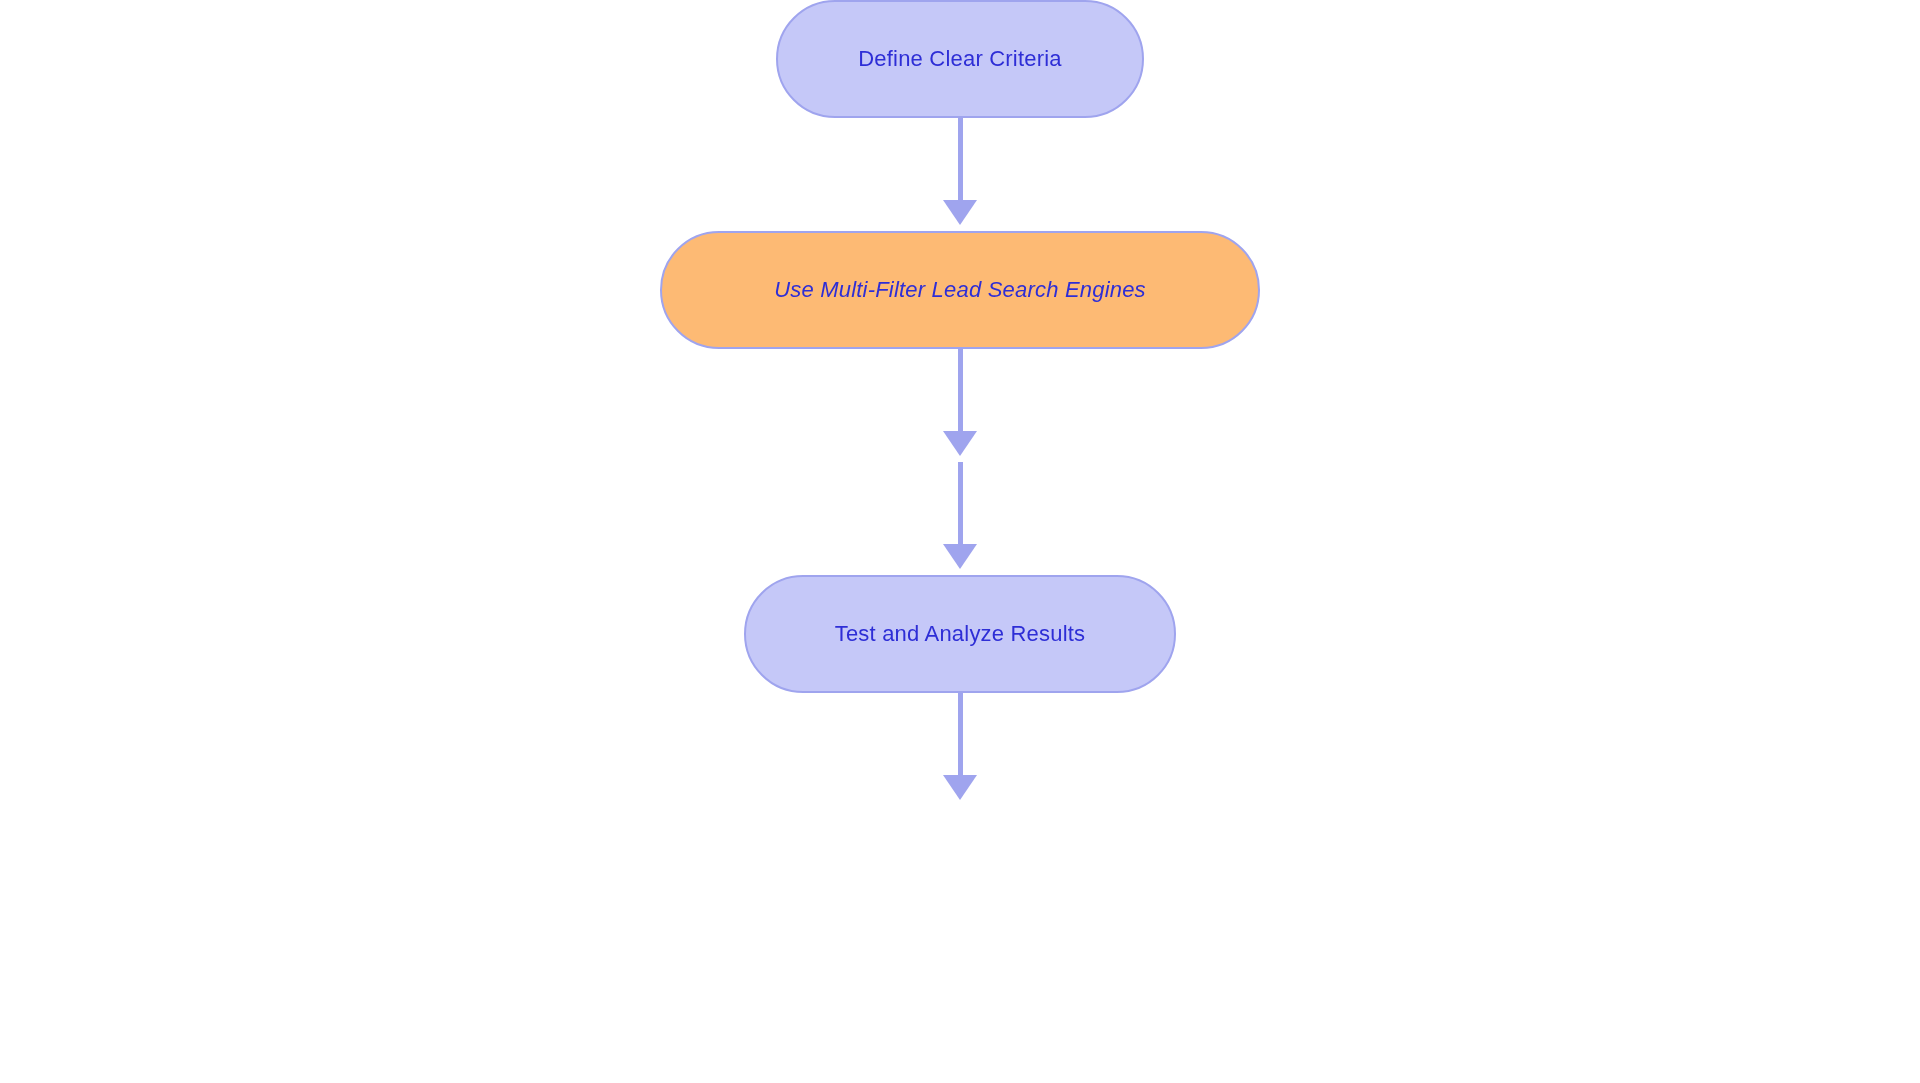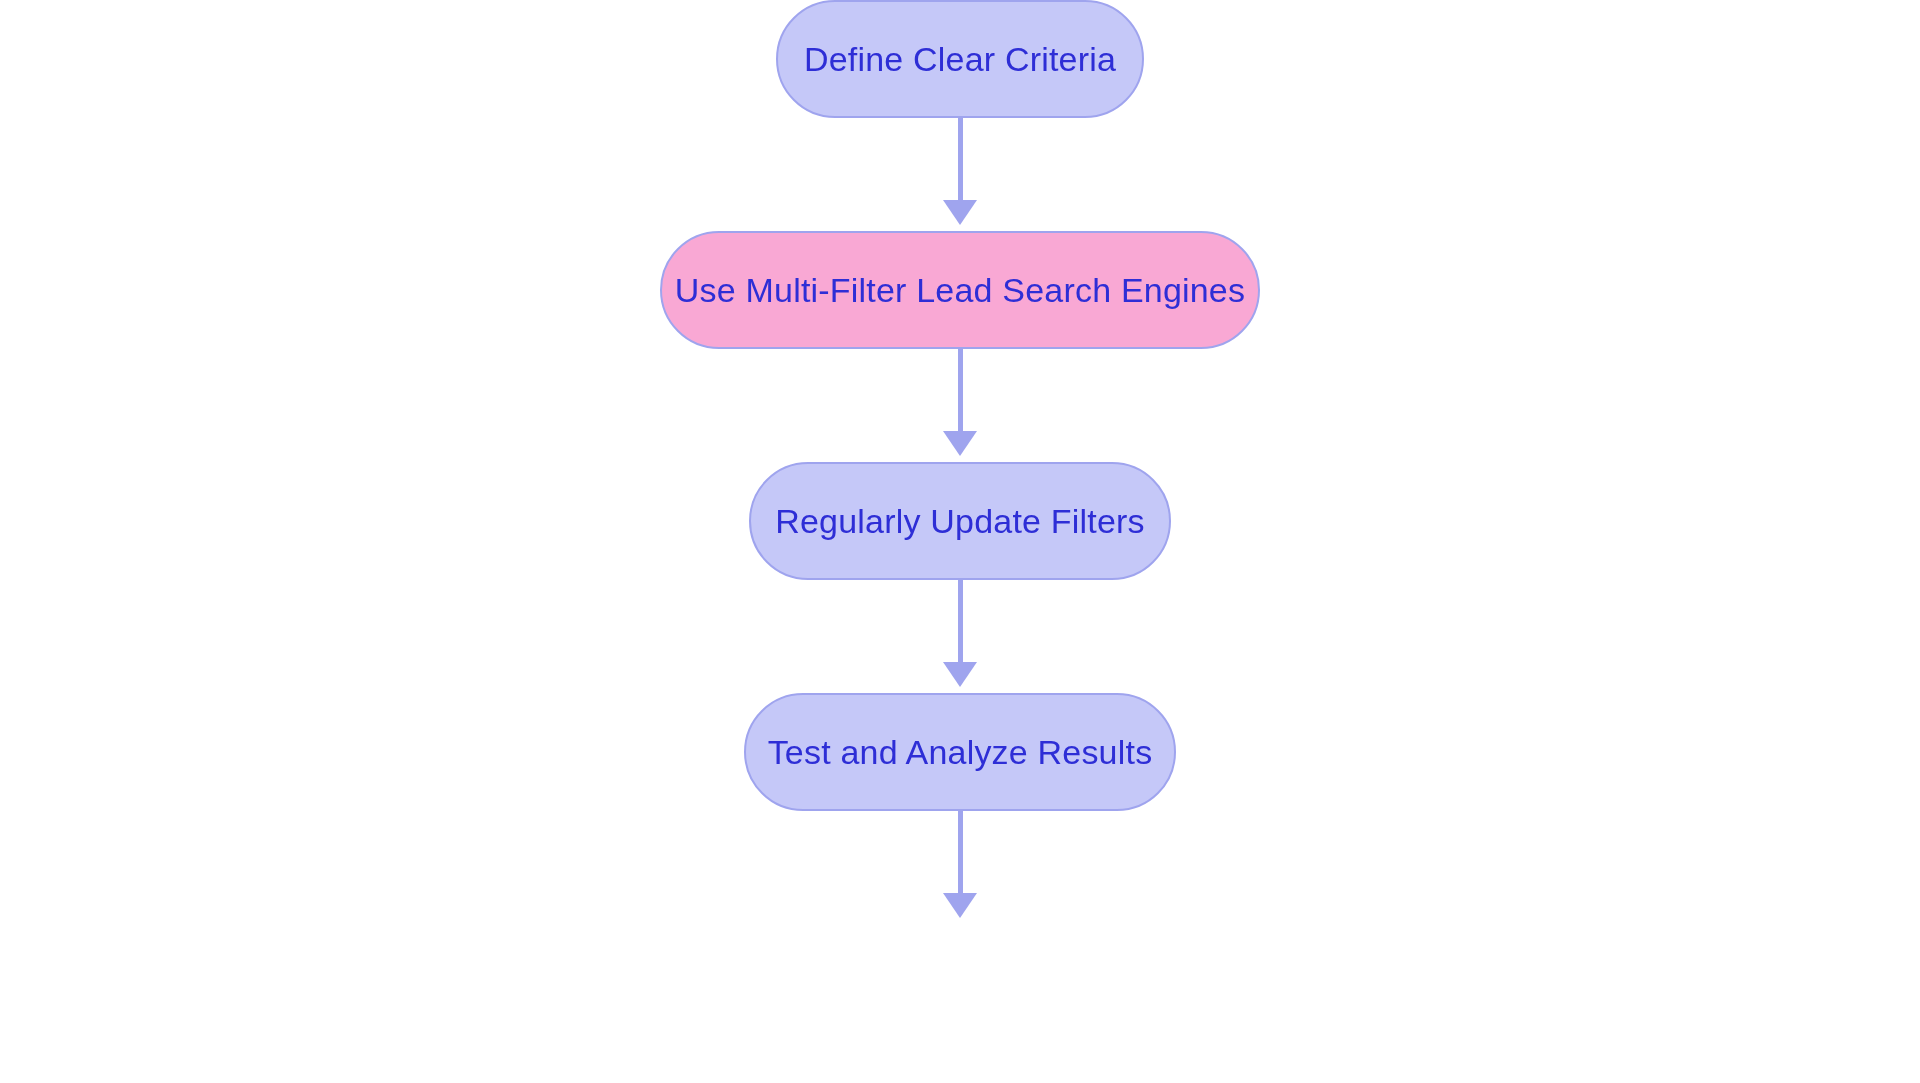--- a/index.html
+++ b/index.html
@@ -46,21 +46,21 @@
     font-weight: 400;
     letter-spacing: 0.2px;
     white-space: nowrap;
     text-align: center;
     line-height: 1;
   }
 
   .node-label {
     display: block;
     padding: 0 62px;
-    font-size: 34px;
+    font-size: 22px;
     color: #2e2ed6;
   }
 
   
   .node-0 { width: 368px; height: 118px; }
   .node-1 { width: 600px; height: 118px; }
   .node-2 { width: 422px; height: 118px; }
   .node-3 { width: 432px; height: 118px; }
   .node-4 { width: 456px; height: 118px; }
 
@@ -97,35 +97,30 @@
       <span class="node-label" style="color: rgb(46, 46, 214);">Define Clear Criteria</span>
     </div>
   </div>
 
   <div class="connector">
     <div class="connector-shaft" style="background: rgb(159, 164, 238);"></div>
     <div class="connector-head" style="border-top-color: rgb(159, 164, 238);"></div>
   </div>
 
   <div class="flow-row">
-    <div class="node node-1" style="background: #f9a8d4; border-color: rgb(159, 164, 238); color: rgb(46, 46, 214);">
+    <div class="node node-1" style="background: #fdba74; border-color: rgb(159, 164, 238); color: rgb(46, 46, 214); font-style: italic;">
       <span class="node-label" style="color: rgb(46, 46, 214);">Use Multi-Filter Lead Search Engines</span>
     </div>
   </div>
 
   <div class="connector">
     <div class="connector-shaft" style="background: rgb(159, 164, 238);"></div>
     <div class="connector-head" style="border-top-color: rgb(159, 164, 238);"></div>
   </div>
 
-  <div class="flow-row">
-    <div class="node node-2" style="background: rgb(197, 200, 248); border-color: rgb(159, 164, 238); color: rgb(46, 46, 214);">
-      <span class="node-label" style="color: rgb(46, 46, 214);">Regularly Update Filters</span>
-    </div>
-  </div>
 
   <div class="connector">
     <div class="connector-shaft" style="background: rgb(159, 164, 238);"></div>
     <div class="connector-head" style="border-top-color: rgb(159, 164, 238);"></div>
   </div>
 
   <div class="flow-row">
     <div class="node node-3" style="background: rgb(197, 200, 248); border-color: rgb(159, 164, 238); color: rgb(46, 46, 214);">
       <span class="node-label" style="color: rgb(46, 46, 214);">Test and Analyze Results</span>
     </div>

